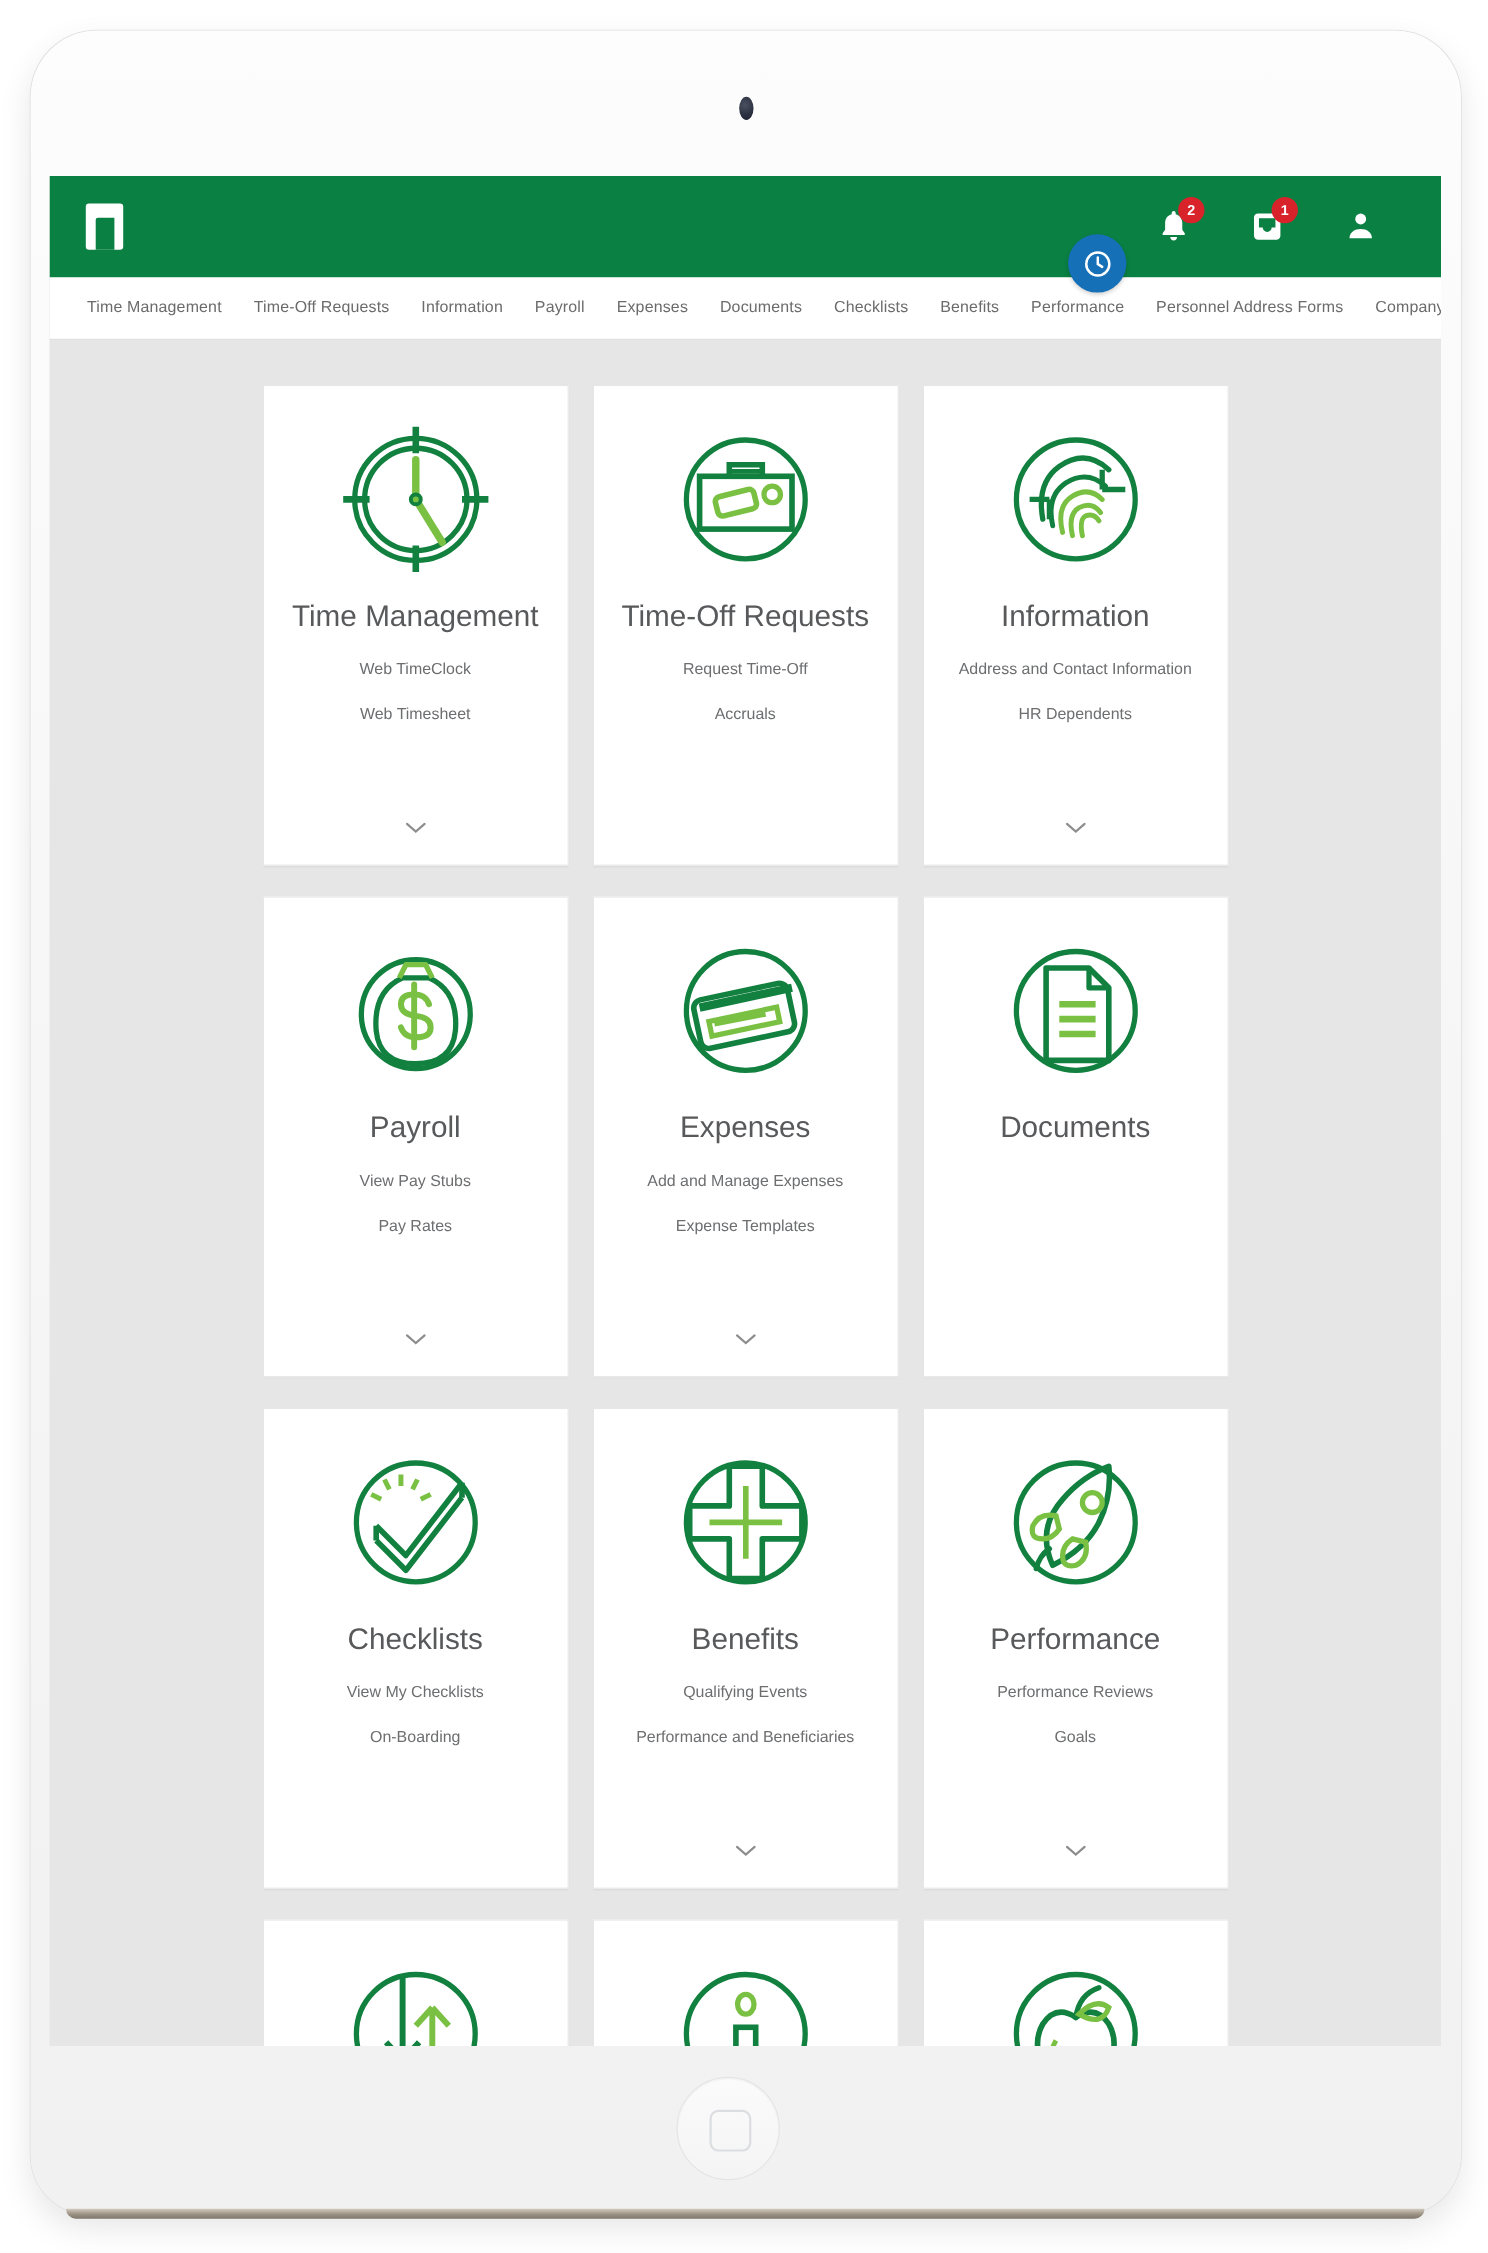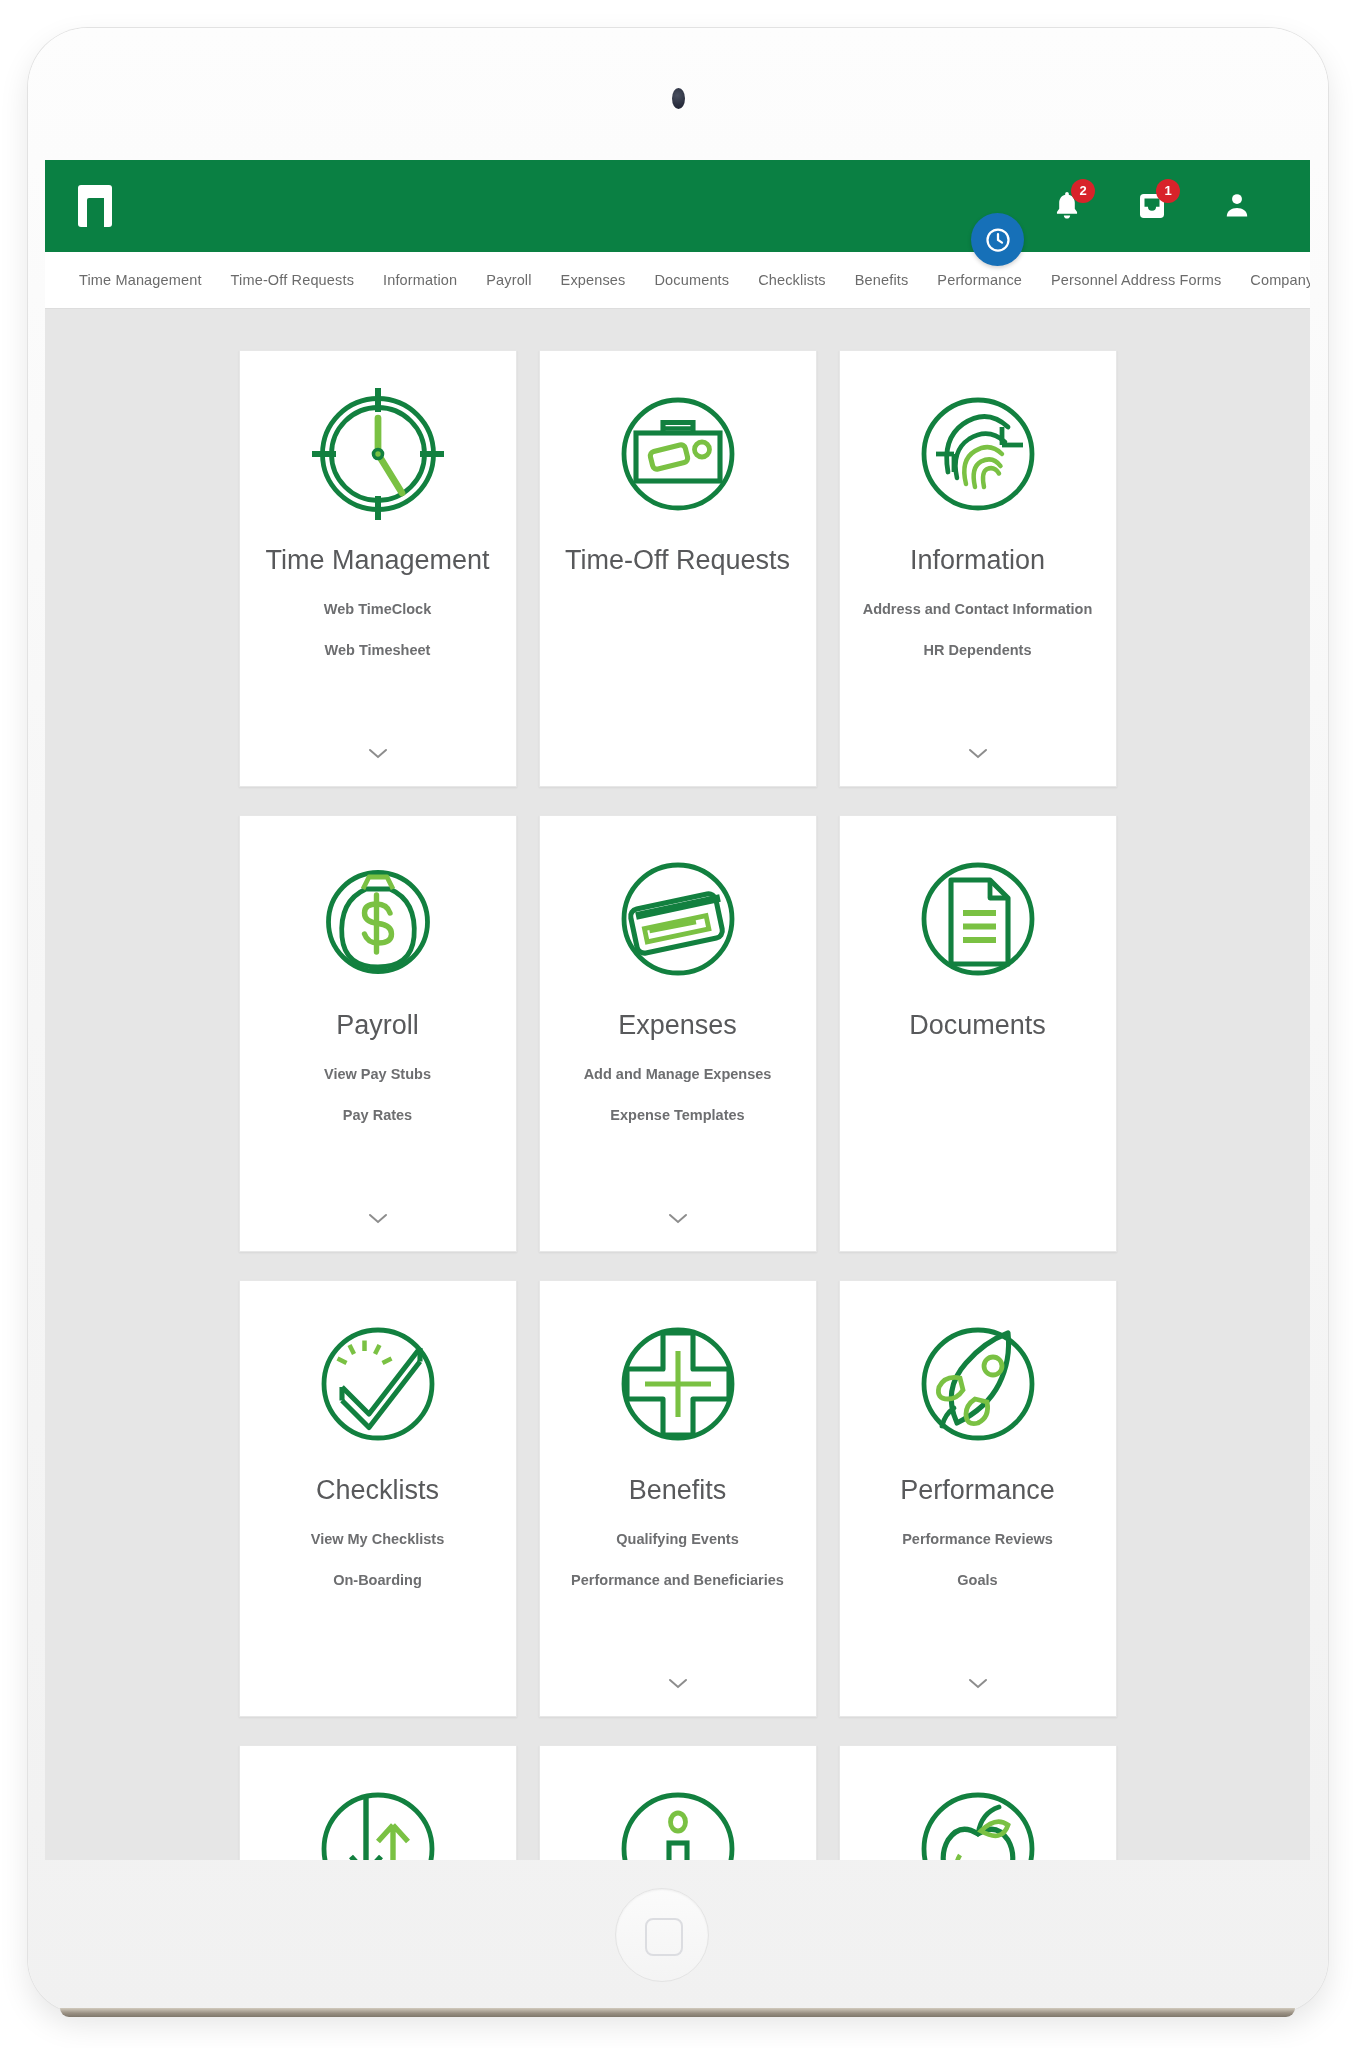--- a/index.html
+++ b/index.html
@@ -179,21 +179,20 @@
     gap: 22px;
     width: 100%;
     padding: 0 16px;
   }
   .card-link {
     font-size: 14.5px;
     color: #6d6e70;
     text-align: right;
     line-height: 1.32;
     cursor: pointer;
-    font-weight: bold;
   }
   .card-chevron {
     position: absolute;
     bottom: 22px;
     left: 0; right: 0;
     text-align: center;
     color: #8d8d8d;
     cursor: pointer;
   }
   .card-chevron svg { display: inline-block; }
@@ -294,20 +293,24 @@
         <svg viewBox="0 0 100 100">
           <circle cx="50" cy="50" r="36" fill="none" stroke="#12803f" stroke-width="3.2"></circle>
           <rect x="22" y="36" width="56" height="32" fill="none" stroke="#12803f" stroke-width="3.4"></rect>
           <path d="M40 36 v-7 h20 v7" fill="none" stroke="#12803f" stroke-width="3.4"></path>
           <line x1="40" y1="33" x2="60" y2="33" stroke="#12803f" stroke-width="3"></line>
           <rect x="32" y="46" width="24" height="12" rx="3" transform="rotate(-14 44 52)" fill="none" stroke="#7ac143" stroke-width="3.4"></rect>
           <circle cx="66" cy="47" r="5" fill="none" stroke="#7ac143" stroke-width="3.2"></circle>
         </svg>
       </div>
       <div class="card-title">Time-Off Requests</div>
+      <div class="card-links">
+        <div class="card-link">Request Time-Off</div>
+        <div class="card-link">Accruals</div>
+      </div>
     </div>
 
     <div class="card">
       <div class="card-icon">
         <svg viewBox="0 0 100 100">
           <circle cx="50" cy="50" r="36" fill="none" stroke="#12803f" stroke-width="3.2"></circle>
           <path d="M30 62 q-4-22 10-32 q16-11 30 2" fill="none" stroke="#12803f" stroke-width="3.2" stroke-linecap="round"></path>
           <path d="M36 66 q-4-18 8-26 q13-8 24 2" fill="none" stroke="#12803f" stroke-width="3" stroke-linecap="round"></path>
           <path d="M42 70 q-4-16 6-22 q10-6 18 2" fill="none" stroke="#7ac143" stroke-width="3" stroke-linecap="round"></path>
           <path d="M48 72 q-3-13 4-17 q8-4 13 3" fill="none" stroke="#7ac143" stroke-width="3" stroke-linecap="round"></path>

